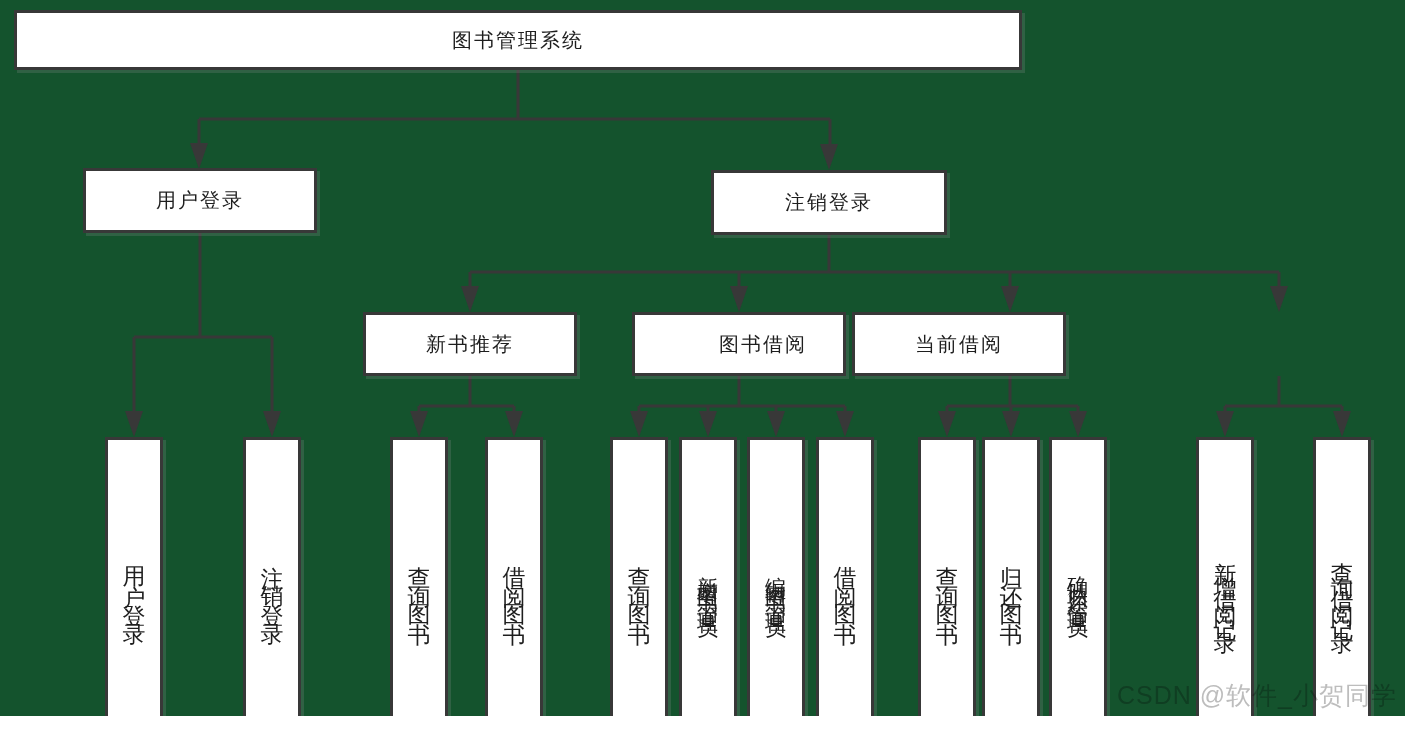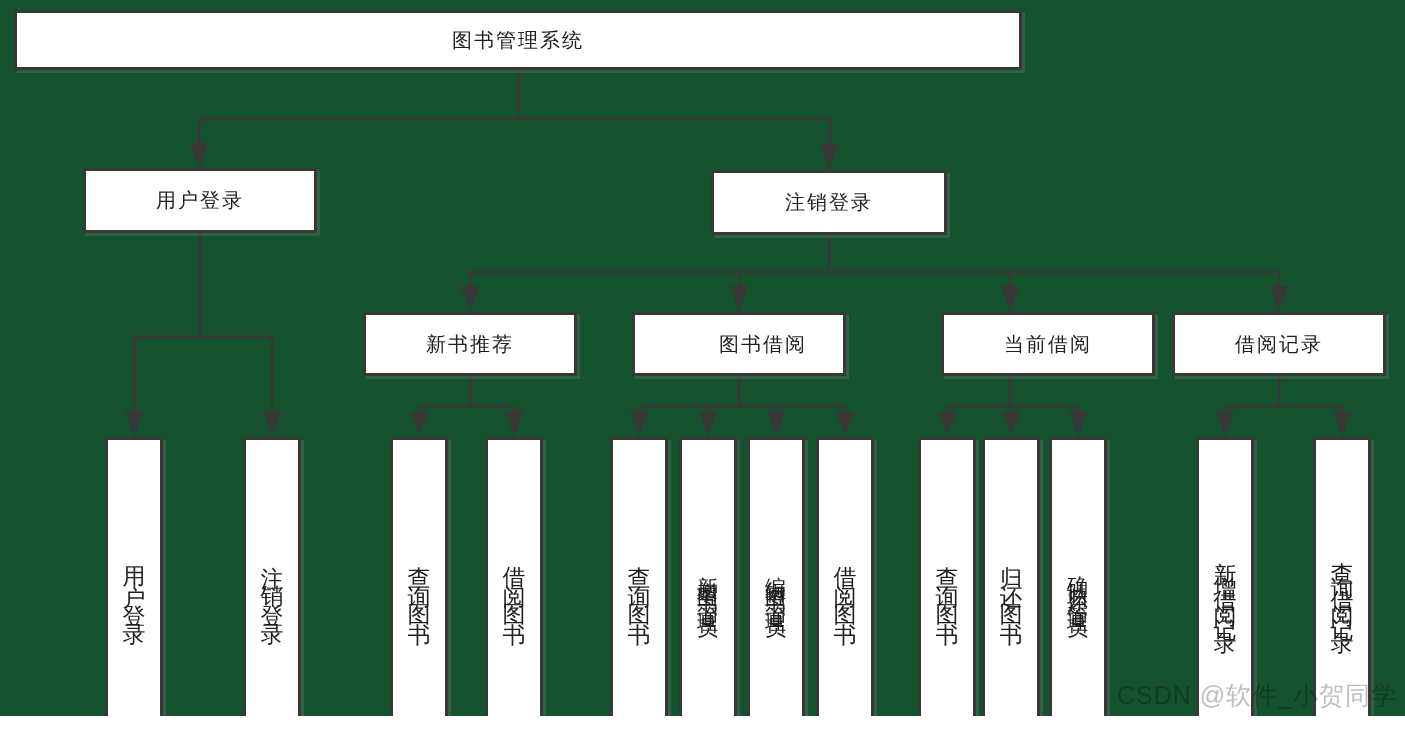--- a/index.html
+++ b/index.html
@@ -58,21 +58,21 @@
     white-space: nowrap;
     text-align: center;
   }
   
   .n-root   { left: 14px;   top: 10px;  width: 1008px; height: 60px; }
   .n-user   { left: 83px;   top: 168px; width: 234px;  height: 65px; }
   .n-mgmt   { left: 711px;  top: 170px; width: 236px;  height: 65px; }
   .n-l3     { top: 312px; height: 64px; width: 214px; }
   .n-rec    { left: 363px; text-align: center; }
   .n-bor    { left: 632px; padding-left: 48px; }
-  .n-cur    { left: 941px; }
+  .n-cur    { left: 852px; }
   .n-log    { left: 1172px; }
   .leaf     { top: 437px; height: 298px; width: 58px; }
 </style>
 </head>
 <body>
 
 <div class="stage">
 
   <svg class="connector-layer" viewBox="0 0 1405 747" xmlns="http://www.w3.org/2000/svg">
     <g stroke="#383838" stroke-width="3" fill="none">
@@ -127,23 +127,20 @@
 
   <div class="node n-l3 n-rec">
     <span class="hlabel">新书推荐</span>
   </div>
   <div class="node n-l3 n-bor">
     <span class="hlabel">图书借阅</span>
   </div>
   <div class="node n-l3 n-cur">
     <span class="hlabel">当前借阅</span>
   </div>
-  <div class="node n-l3 n-log">
-    <span class="hlabel">借阅记录</span>
-  </div>
 
   <div class="node leaf" style="left:105px">
     <span class="vlabel v-s">用户登录</span>
   </div>
   <div class="node leaf" style="left:243px">
     <span class="vlabel v-s">注销登录</span>
   </div>
 
   <div class="node leaf" style="left:390px">
     <span class="vlabel v-s">查询图书</span>

